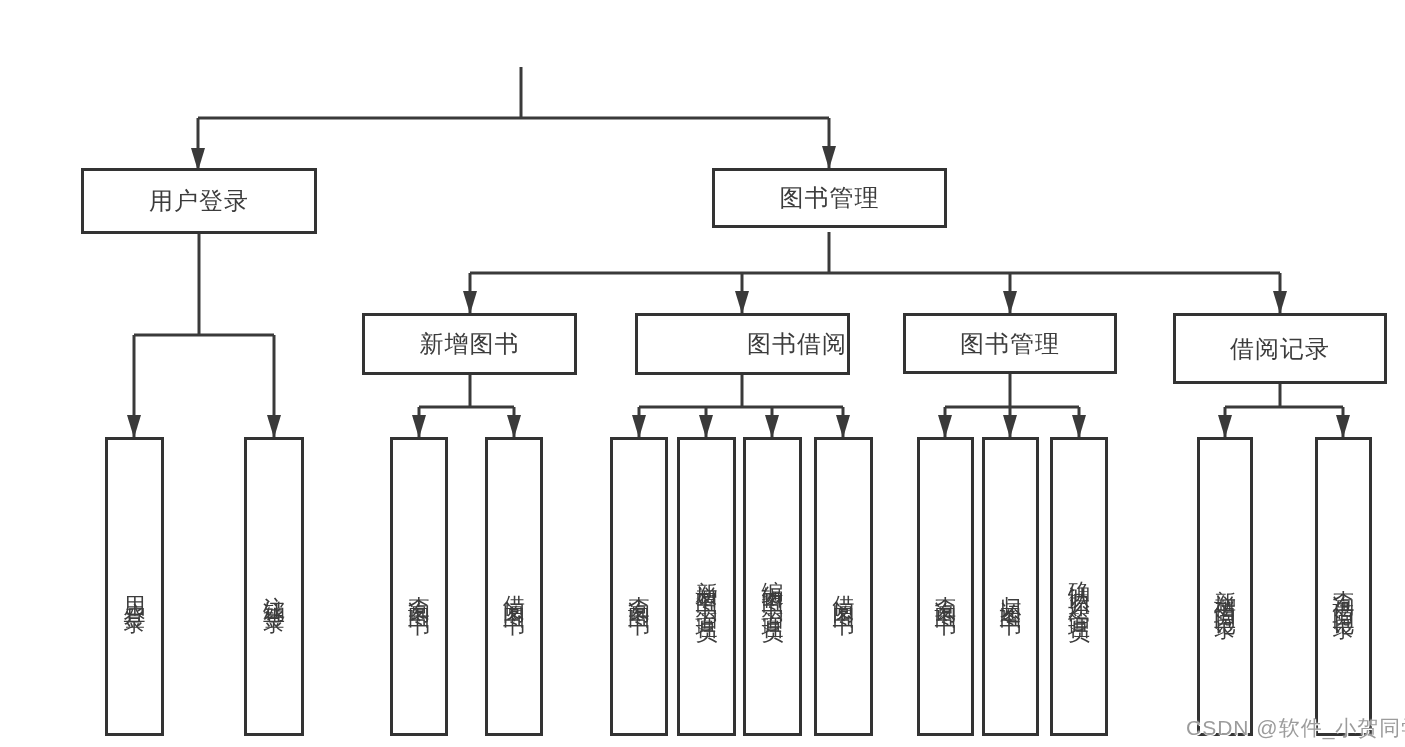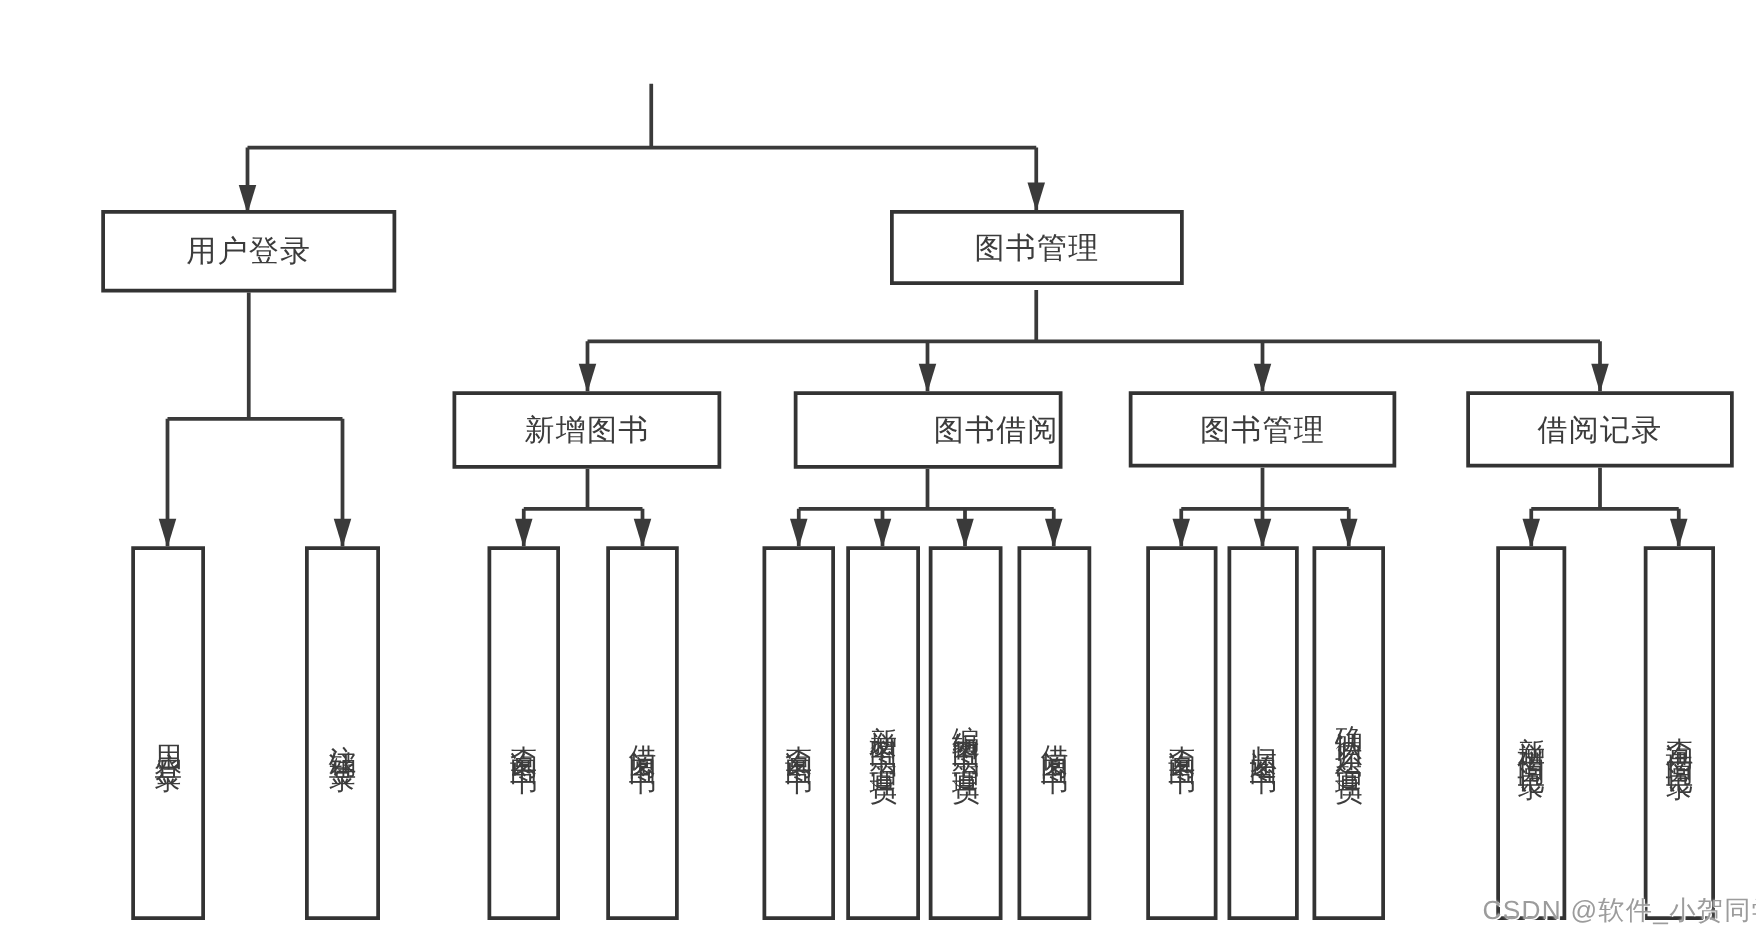--- a/index.html
+++ b/index.html
@@ -135,21 +135,21 @@
 
   <div class="hbox" style="left:362px; top:313px; width:215px; height:62px;">
     <span>新增图书</span>
   </div>
   <div class="hbox" style="left:635px; top:313px; width:215px; height:62px;justify-content:flex-end;">
     <span>图书借阅</span>
   </div>
   <div class="hbox" style="left:903px; top:313px; width:214px; height:61px;">
     <span>图书管理</span>
   </div>
-  <div class="hbox" style="left:1173px; top:313px; width:214px; height:61px;">
+  <div class="hbox" style="left:1173px; top:313px; width:214px; height:71px;">
     <span>借阅记录</span>
   </div>
 
   <div class="vbox" style="left:105px; width:59px;">
     <span class="vtext">用户登录</span>
   </div>
   <div class="vbox" style="left:244px; width:60px;">
     <span class="vtext">注销登录</span>
   </div>
 

